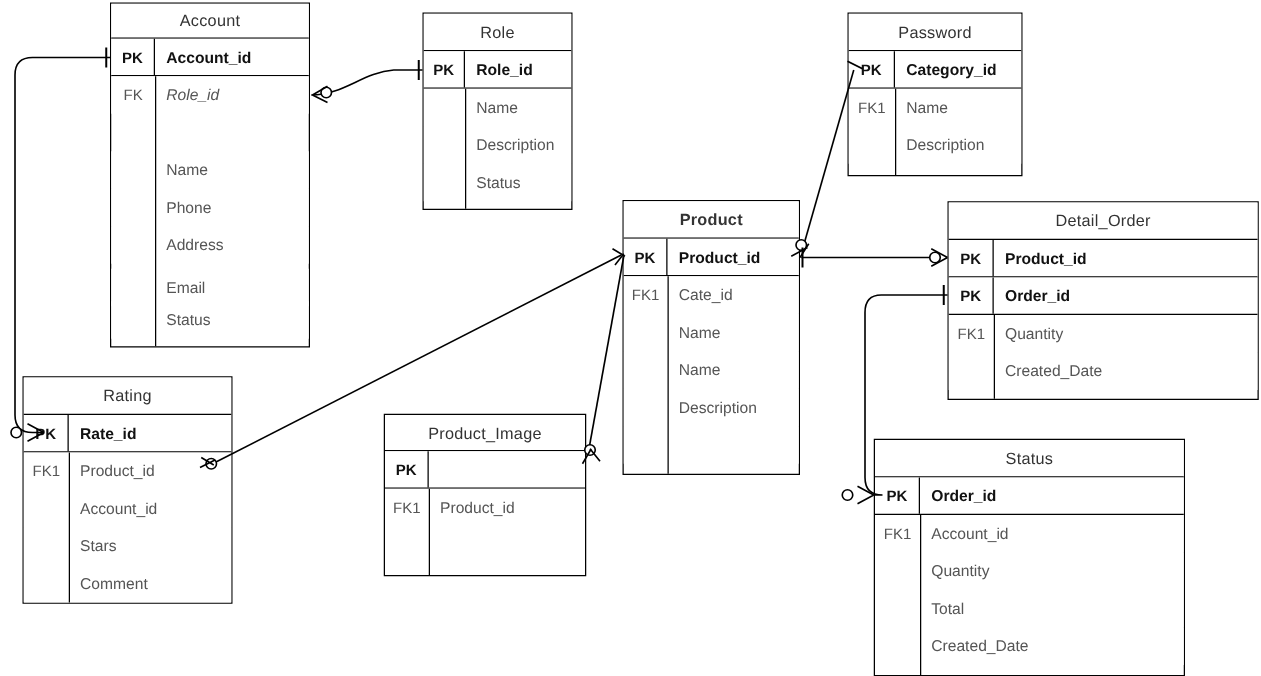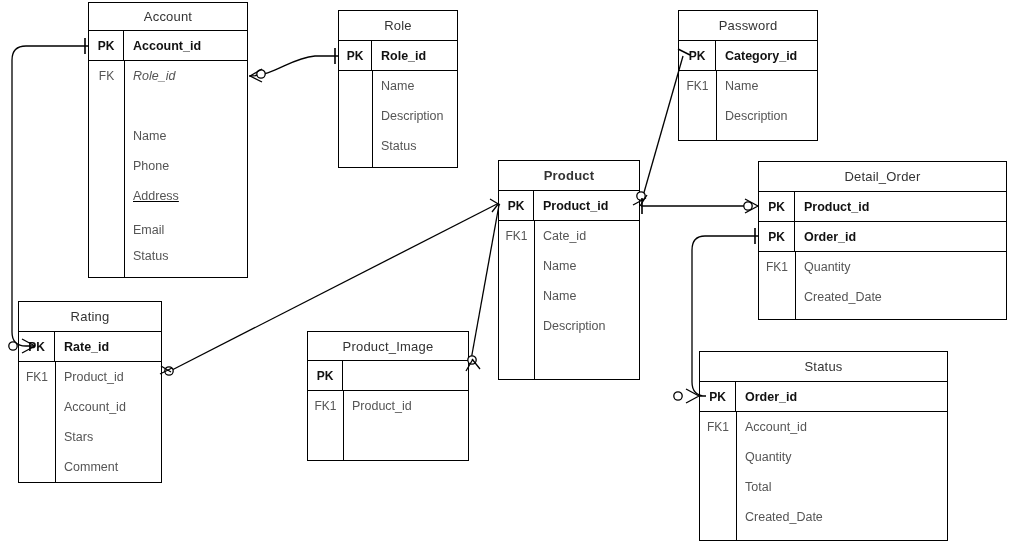--- a/index.html
+++ b/index.html
@@ -46,21 +46,21 @@
         <div class="attrcell">Role_id</div>
       </div>
       <div class="row plain" style="top: 118px; height: 30px;">
         <div class="keycell" style="width: 35px;"></div>
         <div class="attrcell">Name</div>
       </div>
       <div class="row plain" style="top: 148px; height: 30px;">
         <div class="keycell" style="width: 35px;"></div>
         <div class="attrcell">Phone</div>
       </div>
-      <div class="row plain" style="top: 178px; height: 30px; text-decoration: underline;">
+      <div class="row plain" style="top: 178px; height: 30px;">
         <div class="keycell" style="width: 35px;"></div>
         <div class="attrcell">Address</div>
       </div>
       <div class="row plain" style="top: 212px; height: 30px; justify-content: flex-end;">
         <div class="keycell" style="width: 35px;"></div>
         <div class="attrcell">Email</div>
       </div>
       <div class="row plain" style="top: 238px; height: 30px;">
         <div class="keycell" style="width: 35px;"></div>
         <div class="attrcell">Status</div>
@@ -177,21 +177,21 @@
       <div class="row plain" style="top: 120px; height: 30px;">
         <div class="keycell" style="width: 36px;"></div>
         <div class="attrcell">Total</div>
       </div>
       <div class="row plain" style="top: 150px; height: 30px;">
         <div class="keycell" style="width: 36px;"></div>
         <div class="attrcell">Created_Date</div>
       </div>
       <div class="vline" style="left: 36px; top: 60px; bottom: 0px; height: 128px;"></div>
     </div>
-    <div class="entity" style="left: 18px; top: 301px; width: 144px; height: 182px;">
+    <div class="entity" style="left: 18px; top: 301px; width: 168px; height: 182px;">
       <div class="ent-header" style="height: 30px;">
         <div class="ent-title">Rating</div>
       </div>
       <div class="row pk sep" style="top: 30px; height: 30px;">
         <div class="keycell divider" style="width: 36px;">PK</div>
         <div class="attrcell">Rate_id</div>
       </div>
       <div class="row fk1" style="top: 60px; height: 30px;">
         <div class="keycell" style="width: 36px;">FK1</div>
         <div class="attrcell">Product_id</div>

